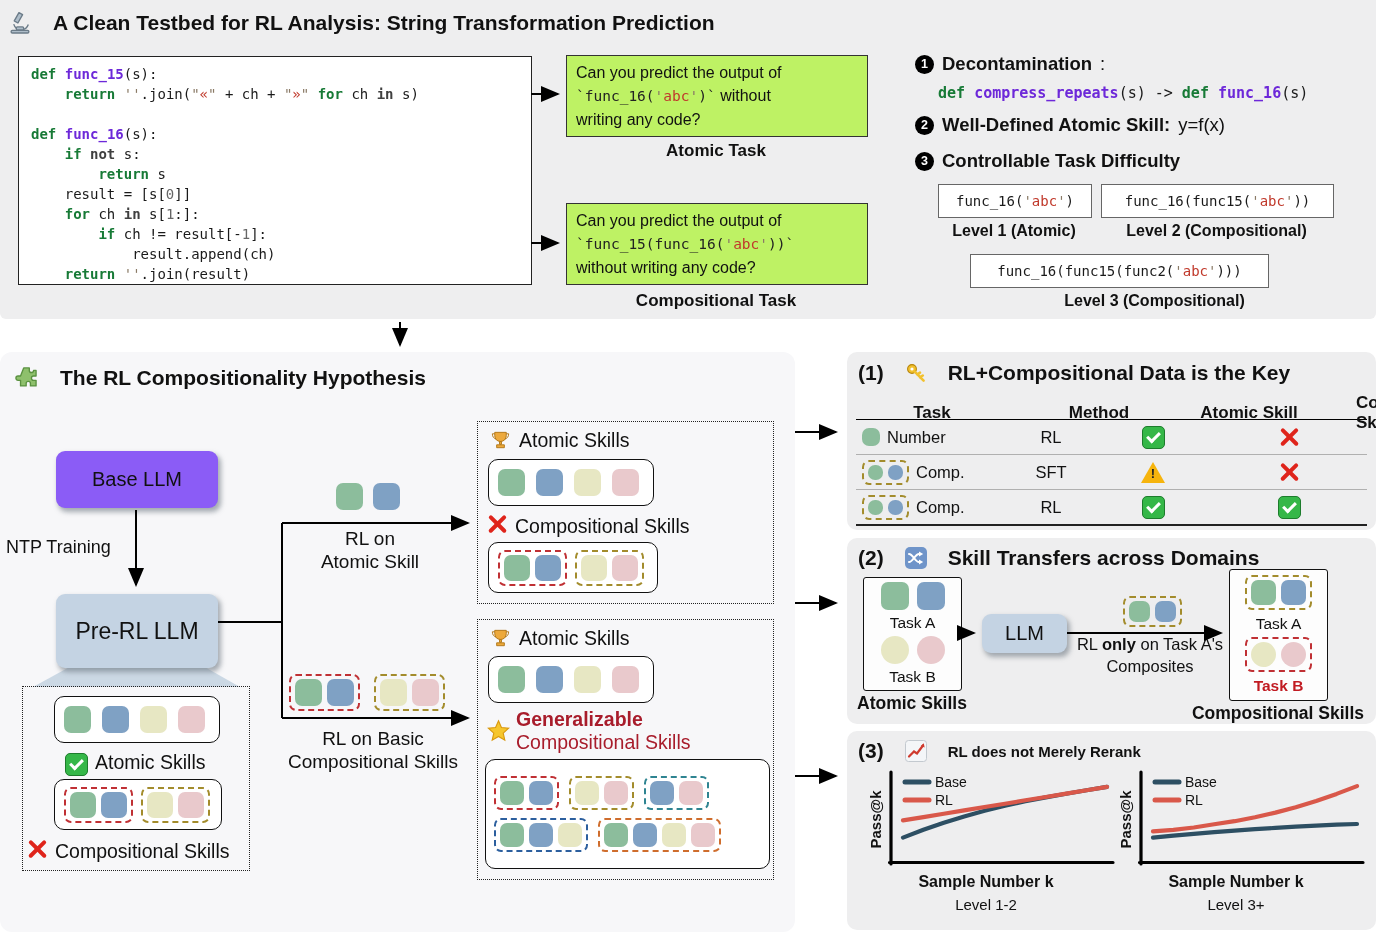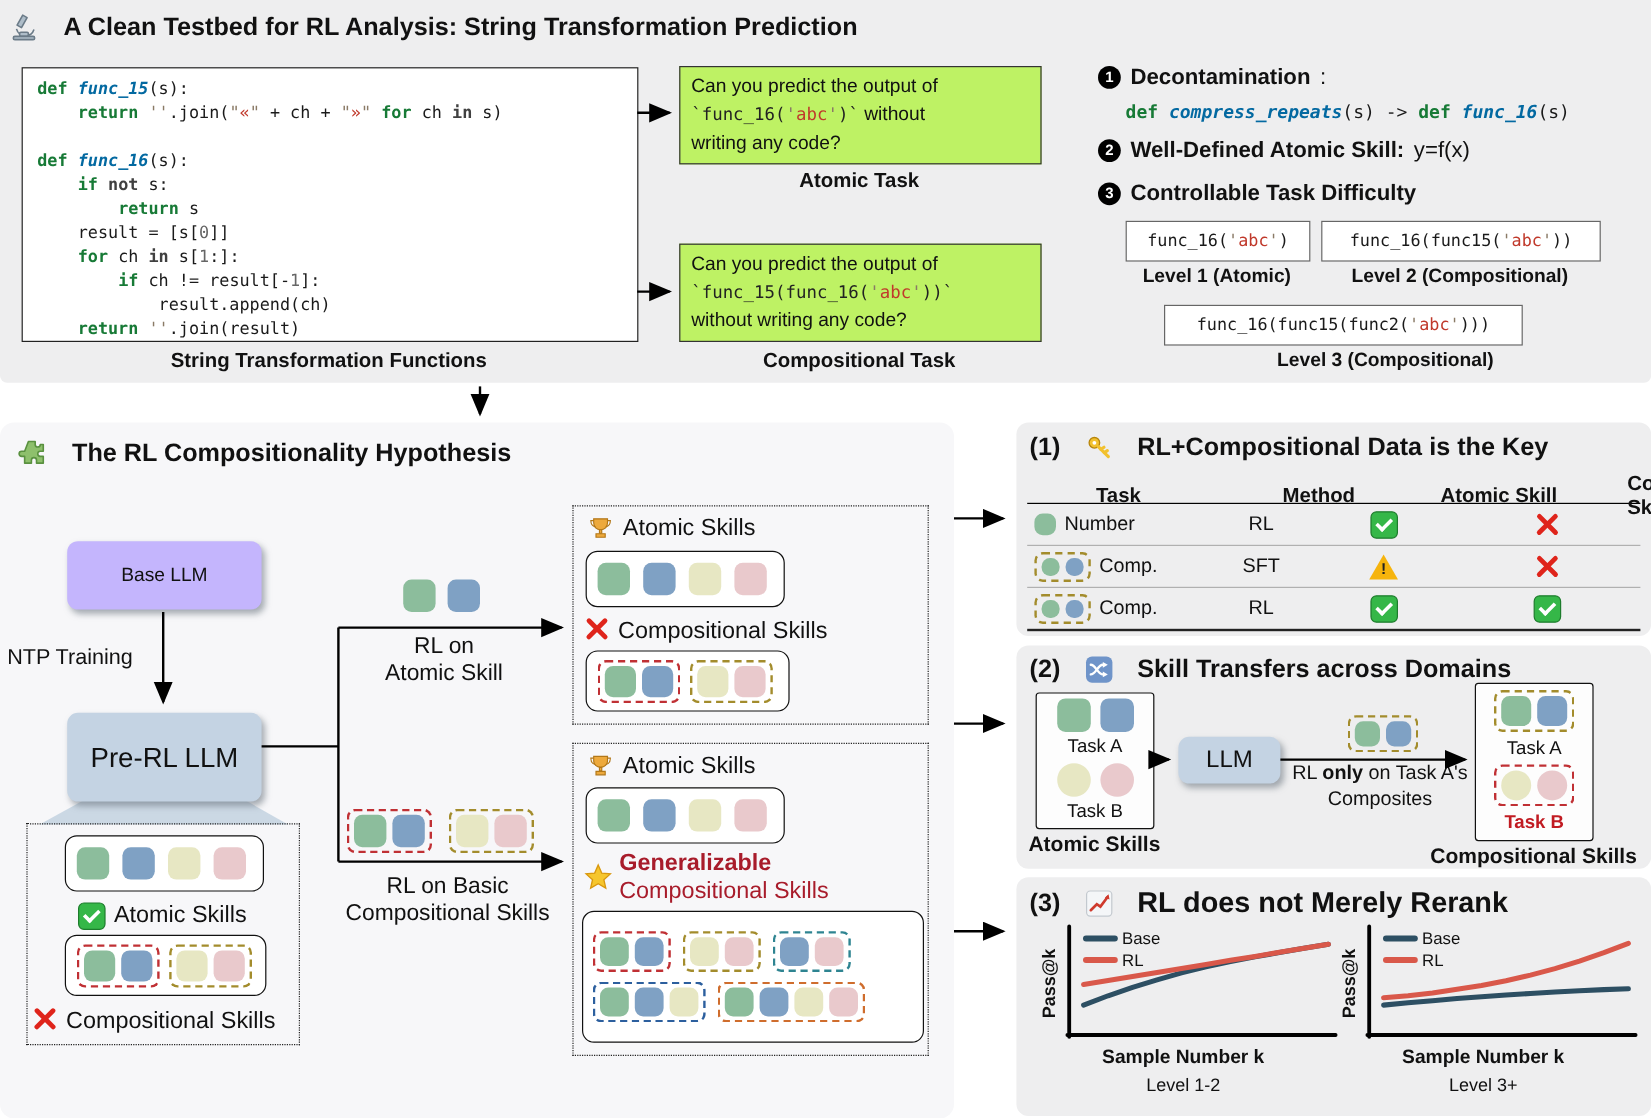--- a/index.html
+++ b/index.html
@@ -13,21 +13,21 @@
   #f2-panel{left:847px;top:538px;width:529px;height:186px;background:#eeeeef;}
   #f3-panel{left:847px;top:731px;width:529px;height:199px;background:#eeeeef;}
   .title-row{display:flex;align-items:center;gap:20px;font-weight:bold;}
   .h-title{font-size:21px;font-weight:bold;}
   .mono{font-family:"DejaVu Sans Mono","Liberation Mono",monospace;}
   .code-box{background:#fff;border:1.6px solid #222;padding:7px 12px;
     font-family:"DejaVu Sans Mono","Liberation Mono",monospace;font-size:14px;line-height:20px;}
   .code-line{white-space:pre;}
   .tk-k{color:#177a36;font-weight:bold;}
   .tk-w{color:#404040;font-weight:bold;}
-  .tk-f{color:#0369a1;font-weight:bold;font-style:italic;}
+  .tk-f{color:#6d28d9;font-weight:bold;}
   .tk-q{color:#8a7a66;}
   .tk-s{color:#c0392b;}
   .tk-n{color:#666;}
   .tk-p{color:#1a1a1a;}
   .tk-t{font-family:"Liberation Sans",sans-serif;}
   .tk-m{font-family:"DejaVu Sans Mono",monospace;font-size:14.5px;color:#222;}
   .tk-mq{font-family:"DejaVu Sans Mono",monospace;font-size:14.5px;color:#8a7a66;}
   .tk-ms{font-family:"DejaVu Sans Mono",monospace;font-size:14.5px;color:#c0392b;}
   .task-box{background:#bef264;border:1.6px solid #333;padding:5px 9px;font-size:16px;line-height:23px;}
   .cap{position:absolute;font-weight:bold;text-align:center;font-size:17px;}
@@ -110,21 +110,20 @@
         <div class="code-line">&nbsp;</div>
         <div class="code-line"><span class="tk-k">def</span><span class="tk-p"> </span><span class="tk-f">func_16</span><span class="tk-p">(s):</span></div>
         <div class="code-line"><span class="tk-p">    </span><span class="tk-k">if</span><span class="tk-p"> </span><span class="tk-w">not</span><span class="tk-p"> s:</span></div>
         <div class="code-line"><span class="tk-p">        </span><span class="tk-k">return</span><span class="tk-p"> s</span></div>
         <div class="code-line"><span class="tk-p">    result = [s[</span><span class="tk-n">0</span><span class="tk-p">]]</span></div>
         <div class="code-line"><span class="tk-p">    </span><span class="tk-k">for</span><span class="tk-p"> ch </span><span class="tk-w">in</span><span class="tk-p"> s[</span><span class="tk-n">1</span><span class="tk-p">:]:</span></div>
         <div class="code-line"><span class="tk-p">        </span><span class="tk-k">if</span><span class="tk-p"> ch != result[-</span><span class="tk-n">1</span><span class="tk-p">]:</span></div>
         <div class="code-line"><span class="tk-p">            result.append(ch)</span></div>
         <div class="code-line"><span class="tk-p">    </span><span class="tk-k">return</span><span class="tk-p"> </span><span class="tk-q">''</span><span class="tk-p">.join(result)</span></div>
       </div>
-    <div class="cap" style="left:18px;top:291px;width:512px;">String Transformation Functions</div>
 
     <div class="abs task-box" style="left:566px;top:55px;width:282px;">
         <div class="code-line"><span class="tk-t">Can you predict the output of</span></div>
         <div class="code-line"><span class="tk-m">`func_16(</span><span class="tk-mq">'</span><span class="tk-ms">abc</span><span class="tk-mq">'</span><span class="tk-m">)`</span><span class="tk-t"> without</span></div>
         <div class="code-line"><span class="tk-t">writing any code?</span></div>
       </div>
     <div class="cap" style="left:566px;top:141px;width:300px;">Atomic Task</div>
 
     <div class="abs task-box" style="left:566px;top:203px;width:282px;">
         <div class="code-line"><span class="tk-t">Can you predict the output of</span></div>
@@ -180,21 +179,21 @@
       <polygon points="95,301 180,301 240,335 33,335" fill="#c3d2e0" opacity="0.85"></polygon>
     </svg>
 
     <div class="abs title-row" style="left:13px;top:12px;">
       <svg width="27" height="27" viewBox="0 0 24 24">
           <path fill="#8ec06c" stroke="#5a9140" stroke-width="1.2" stroke-linejoin="round" d="M9.5 3.5 h5 v2.2 a1.9 1.9 0 0 0 3.8 0 h2.2 v5 h-2.2 a1.9 1.9 0 0 0 0 3.8 h2.2 v5 h-5 v-2.2 a1.9 1.9 0 0 0 -3.8 0 v2.2 h-5 v-5 h-2.2 a1.9 1.9 0 0 1 0 -3.8 h2.2 z"></path>
         </svg>
       <span style="font-size:21px;">The RL Compositionality Hypothesis</span>
     </div>
 
-    <div class="llm-box" style="left:56px;top:99px;width:162px;height:57px;background:#c4b5fd;font-size:16px;">Base LLM</div>
+    <div class="llm-box" style="left:56px;top:99px;width:162px;height:57px;background:#8b5cf6;font-size:20px;">Base LLM</div>
     <div class="abs" style="left:6px;top:185px;font-size:18px;">NTP Training</div>
     <div class="llm-box" style="left:56px;top:242px;width:162px;height:74px;background:#c4d3e3;font-size:23px;">Pre-RL LLM</div>
 
     <div class="dotted" style="left:22px;top:334px;width:226px;height:183px;">
       <div class="wrect" style="left:31px;top:9px;width:146px;height:45px;gap:11px;">
           <span class="chip" style="width: 27px; height: 27px; background: rgb(140, 189, 156);"></span>
           <span class="chip" style="width: 27px; height: 27px; background: rgb(127, 161, 196);"></span>
           <span class="chip" style="width: 27px; height: 27px; background: rgb(231, 231, 195);"></span>
           <span class="chip" style="width: 27px; height: 27px; background: rgb(233, 201, 204);"></span>
         </div>
@@ -471,21 +470,21 @@
   </div>
 
   <div id="f3-panel" class="panel">
     <div class="abs title-row" style="left:11px;top:8px;">
       <span style="font-size:21px;">(3)</span>
       <svg width="24" height="24" viewBox="0 0 24 24">
           <rect x="1.5" y="1.5" width="21" height="21" rx="3" fill="#f4f6f8" stroke="#c3c9cf"></rect>
           <path d="M5 17.5 L10 12.5 L13 14.5 L19 6.5" stroke="#cf3b2e" stroke-width="2.2" fill="none" stroke-linecap="round"></path>
           <path d="M19.8 4.3 l0.8 4.2 -3.9 -1.4 z" fill="#cf3b2e"></path>
         </svg>
-      <span style="font-size:24px;">RL does not Merely Rerank</span>
+      <span style="font-size:15px;">RL does not Merely Rerank</span>
     </div>
 
     <div class="chart-block" style="left:14px;top:38px;">
       <div class="ylabel">Pass@k</div>
       <div class="abs" style="left:22px;top:0px;"><svg width="232" height="102">
             <path d="M8 3 V 95 M6.5 93.5 H 230" stroke="#000" stroke-width="3.2" fill="none" stroke-linecap="round"></path>
             <path d="M20.0 68.6 L 40.4 60.8 L 60.8 53.8 L 81.2 47.5 L 101.6 41.7 L 122.0 36.6 L 142.4 32.3 L 162.8 28.4 L 183.2 24.8 L 203.6 21.2 L 224.0 17.9" stroke="#2d4f63" stroke-width="4.2" fill="none" stroke-linecap="round" stroke-linejoin="round"></path>
             <path d="M20.0 51.4 L 40.4 48.1 L 60.8 44.7 L 81.2 41.4 L 101.6 38.0 L 122.0 34.7 L 142.4 31.3 L 162.8 28.0 L 183.2 24.6 L 203.6 21.3 L 224.0 17.9" stroke="#d9584a" stroke-width="4.2" fill="none" stroke-linecap="round" stroke-linejoin="round"></path>
             <line x1="22" x2="46" y1="13" y2="13" stroke="#2d4f63" stroke-width="5" stroke-linecap="round"></line>
             <text x="52" y="18" font-size="14" fill="#111">Base</text>

